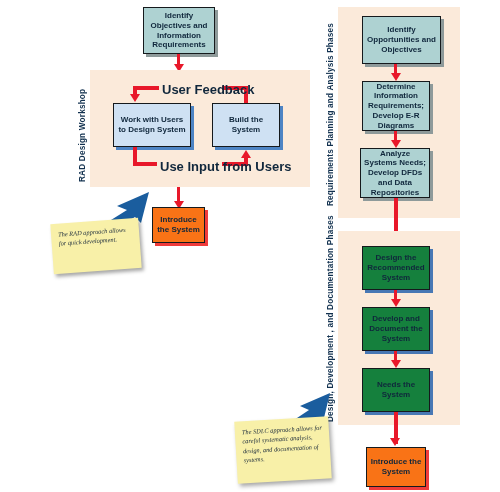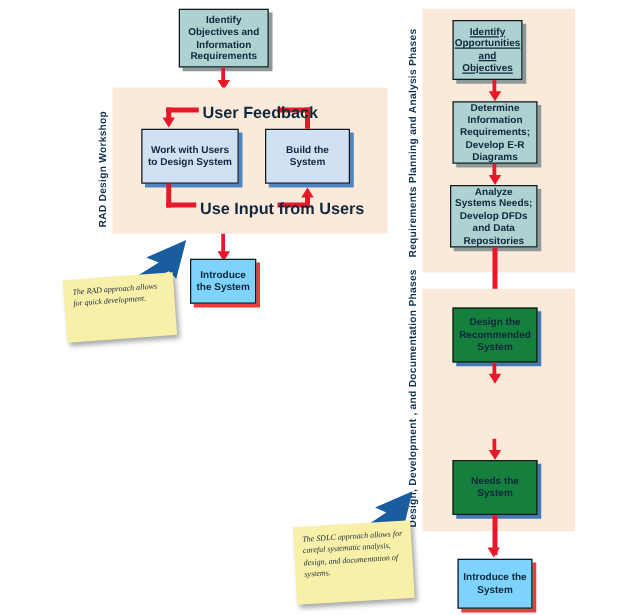--- a/index.html
+++ b/index.html
@@ -46,21 +46,21 @@
     text-align: center;
     font-size: 8px;
     font-weight: bold;
     color: #10273c;
     line-height: 1.22;
     padding: 2px 3px;
   }
   .box-teal   { background: #aed2d2; box-shadow: 3px 3px 0 0 #8e9a9a; }
   .box-blue   { background: #cfe1f3; box-shadow: 3px 3px 0 0 #4d84c4; }
   .box-blue2  { background: #15803d; box-shadow: 3px 3px 0 0 #4878b4; }
-  .box-tan    { background: #7dd3fc; box-shadow: 3px 3px 0 0 #ef3b3b; }
+  .box-tan    { background: #f97316; box-shadow: 3px 3px 0 0 #ef3b3b; }
 
   
   .rl { position: absolute; background: #e8182a; }           
   .ah { position: absolute; width: 0; height: 0; }           
   .ah-down {
     border-left: 5px solid transparent;
     border-right: 5px solid transparent;
     border-top: 8px solid #e8182a;
   }
   .ah-up {
@@ -136,21 +136,21 @@
 
   <svg class="bluearrow" style="left:93px; top:190px;" width="58" height="46" viewBox="0 0 58 46">
     <polygon points="56,2 24,16 34,20 2,40 10,46 42,27 48,33" fill="#1a5d9e"></polygon>
   </svg>
 
   <div class="sticky sticky-1" style="left:52px; top:221px; width:88px; height:50px;">The RAD approach allows for quick development.</div>
 
   <div class="panel" style="left:338px; top:7px; width:122px; height:211px;"></div>
   <div class="vlabel" style="left:327px; top:16px; height:190px;">Requirements Planning and Analysis Phases</div>
 
-  <div class="box box-teal" style="left:362px; top:16px; width:56px; height:48px;text-decoration:underline;">Identify Opportunities and Objectives</div>
+  <div class="box box-teal" style="left:362px; top:16px; width:79px; height:48px;">Identify Opportunities and Objectives</div>
 
   <div class="rl" style="left:394px; top:64px; width:3px; height:12px;"></div>
   <div class="ah ah-down" style="left:391px; top:73px;"></div>
 
   <div class="box box-teal" style="left:362px; top:81px; width:68px; height:50px;">Determine Information Requirements; Develop E-R Diagrams</div>
 
   <div class="rl" style="left:394px; top:131px; width:3px; height:12px;"></div>
   <div class="ah ah-down" style="left:391px; top:140px;"></div>
 
   <div class="box box-teal" style="left:360px; top:148px; width:70px; height:50px;">Analyze Systems Needs; Develop DFDs and Data Repositories</div>
@@ -159,20 +159,21 @@
   <div class="ah ah-down" style="left:390px; top:245px;"></div>
 
   <div class="panel" style="left:338px; top:231px; width:122px; height:194px;"></div>
   <div class="vlabel" style="left:327px; top:236px; height:186px;">Design, Development , and Documentation Phases</div>
 
   <div class="box box-blue2" style="left:362px; top:246px; width:68px; height:44px;">Design the Recommended System</div>
 
   <div class="rl" style="left:394px; top:290px; width:3px; height:12px;"></div>
   <div class="ah ah-down" style="left:391px; top:299px;"></div>
 
+  <div class="box box-blue2" style="left:362px; top:307px; width:68px; height:44px;">Develop and Document the System</div>
 
   <div class="rl" style="left:394px; top:351px; width:3px; height:12px;"></div>
   <div class="ah ah-down" style="left:391px; top:360px;"></div>
 
   <div class="box box-blue2" style="left:362px; top:368px; width:68px; height:44px;">Needs the System</div>
 
   <div class="rl" style="left:394px; top:412px; width:3.5px; height:32px;"></div>
   <div class="ah ah-down" style="left:390px; top:438px;"></div>
 
   <div class="box box-tan" style="left:366px; top:447px; width:60px; height:40px;">Introduce the System</div>

